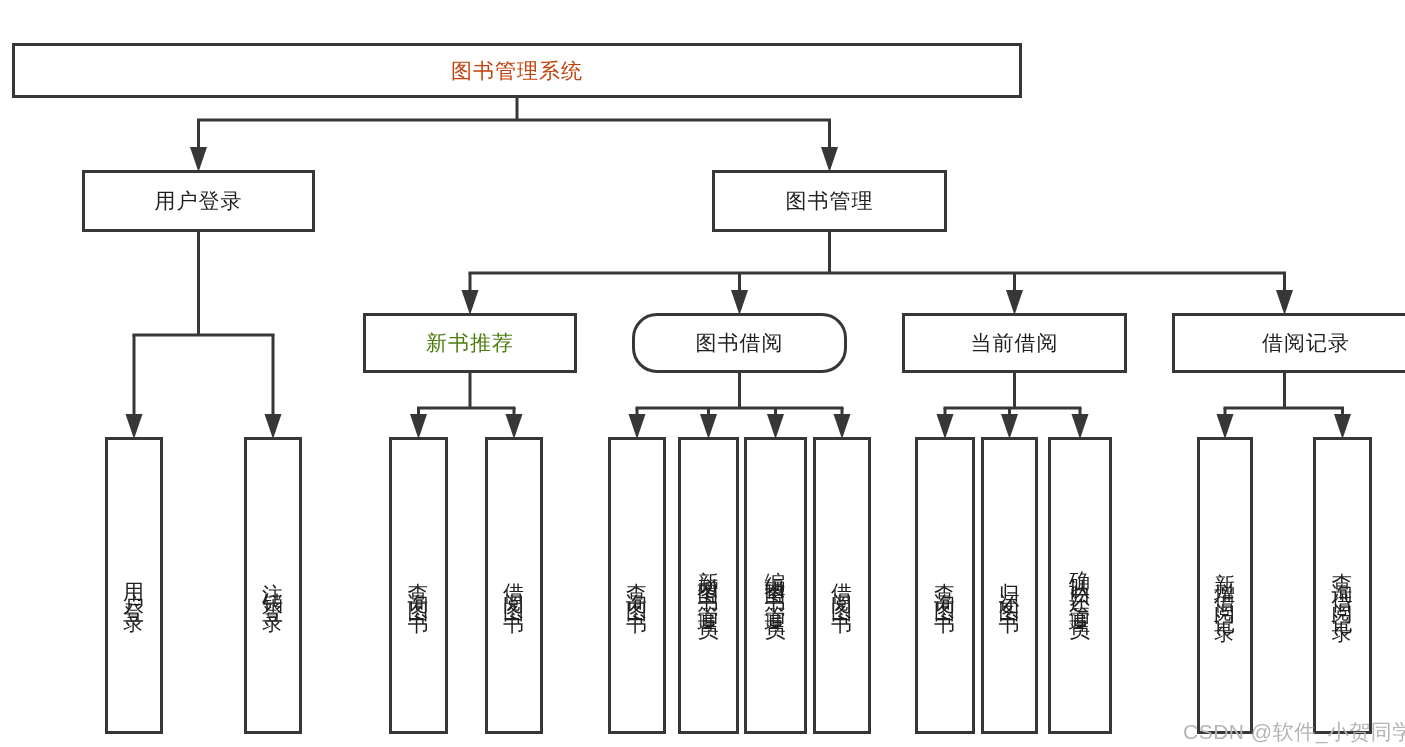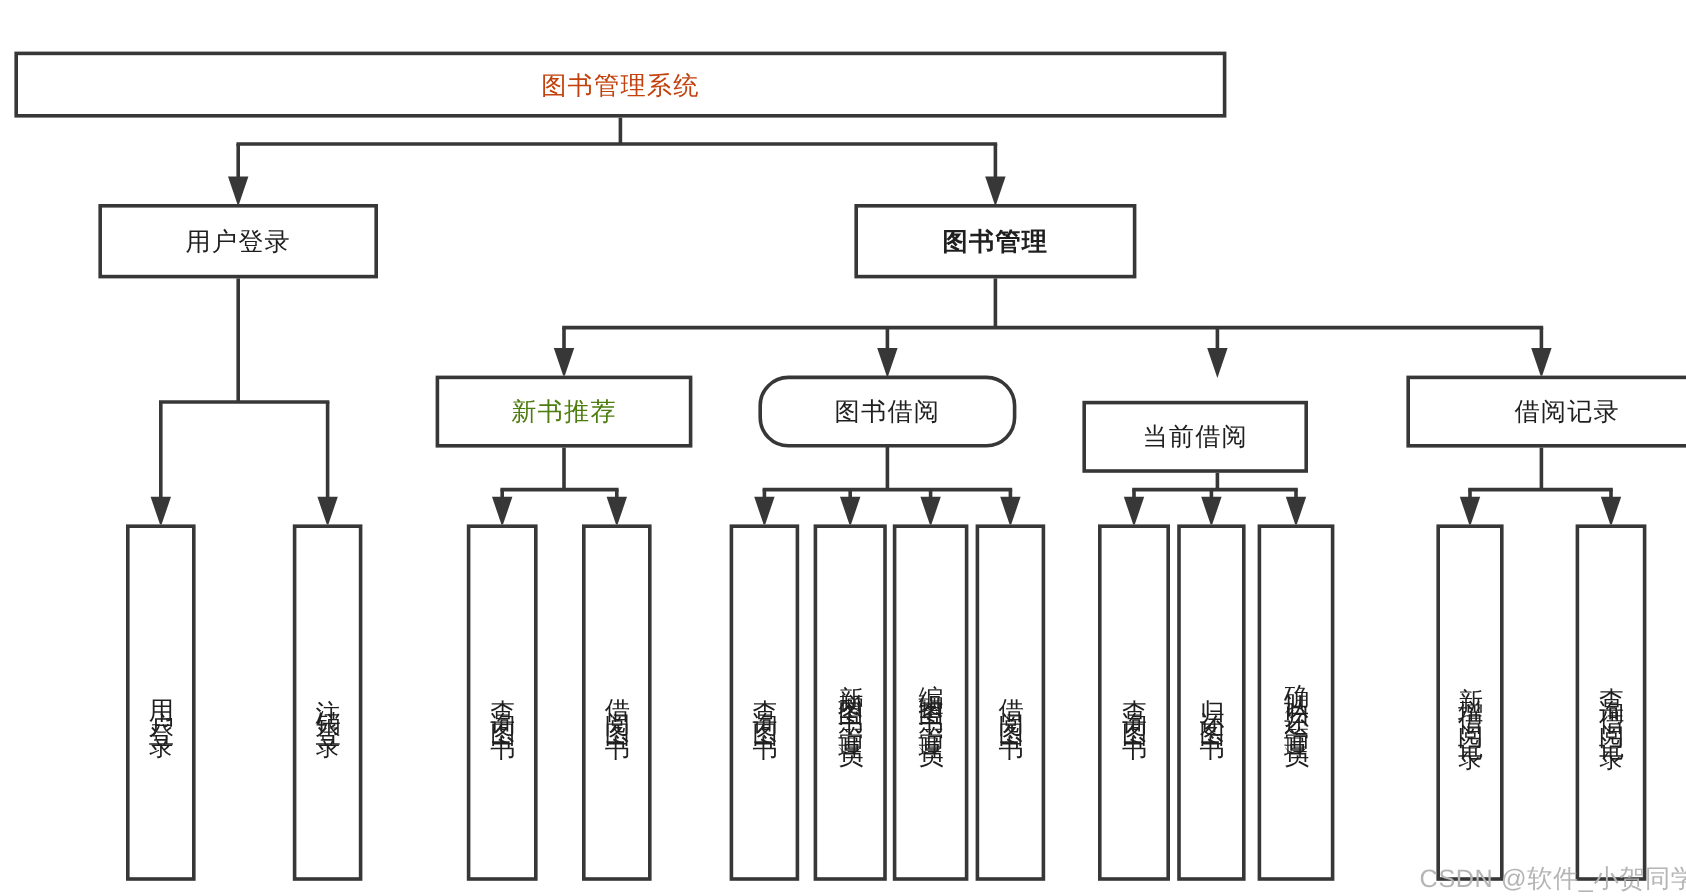--- a/index.html
+++ b/index.html
@@ -124,30 +124,30 @@
         <polygon points="1334,414 1351,414 1342.5,439" fill="#373737"></polygon>
       </g>
     </svg>
 
   <div class="node h" style="left: 12px; top: 13px; width: 1010px; height: 55px; border-color: rgb(55, 55, 55); color: #c2410c; margin-top: 30px;">
       <span class="label">图书管理系统</span>
     </div>
     <div class="node h" style="left: 82px; top: 170px; width: 233px; height: 62px; border-color: rgb(55, 55, 55); color: rgb(31, 31, 31);">
       <span class="label">用户登录</span>
     </div>
-    <div class="node h" style="left: 712px; top: 170px; width: 235px; height: 62px; border-color: rgb(55, 55, 55); color: rgb(31, 31, 31); font-weight: bold;">
+    <div class="node h" style="left: 712px; top: 170px; width: 235px; height: 62px; border-color: rgb(55, 55, 55); color: rgb(31, 31, 31);">
       <span class="label">图书管理</span>
     </div>
     <div class="node h" style="left: 363px; top: 313px; width: 214px; height: 60px; border-color: rgb(55, 55, 55); color: #4d7c0f;">
       <span class="label">新书推荐</span>
     </div>
     <div class="node h" style="left: 632px; top: 313px; width: 215px; height: 60px; border-color: rgb(55, 55, 55); color: rgb(31, 31, 31); border-radius: 25px;">
       <span class="label">图书借阅</span>
     </div>
-    <div class="node h" style="left: 902px; top: 313px; width: 188px; height: 60px; border-color: rgb(55, 55, 55); color: rgb(31, 31, 31); margin-top: 21px;">
+    <div class="node h" style="left: 902px; top: 313px; width: 225px; height: 60px; border-color: rgb(55, 55, 55); color: rgb(31, 31, 31);">
       <span class="label">当前借阅</span>
     </div>
     <div class="node h" style="left: 1172px; top: 313px; width: 268px; height: 60px; border-color: rgb(55, 55, 55); color: rgb(31, 31, 31);">
       <span class="label">借阅记录</span>
     </div>
     <div class="node v" style="left: 105px; top: 437px; width: 58px; height: 297px; border-color: rgb(55, 55, 55); color: rgb(31, 31, 31);">
       <span class="label" style="letter-spacing: 10px;">用户登录</span>
     </div>
     <div class="node v" style="left: 244px; top: 437px; width: 58px; height: 297px; border-color: rgb(55, 55, 55); color: rgb(31, 31, 31);">
       <span class="label" style="letter-spacing: 10px;">注销登录</span>

